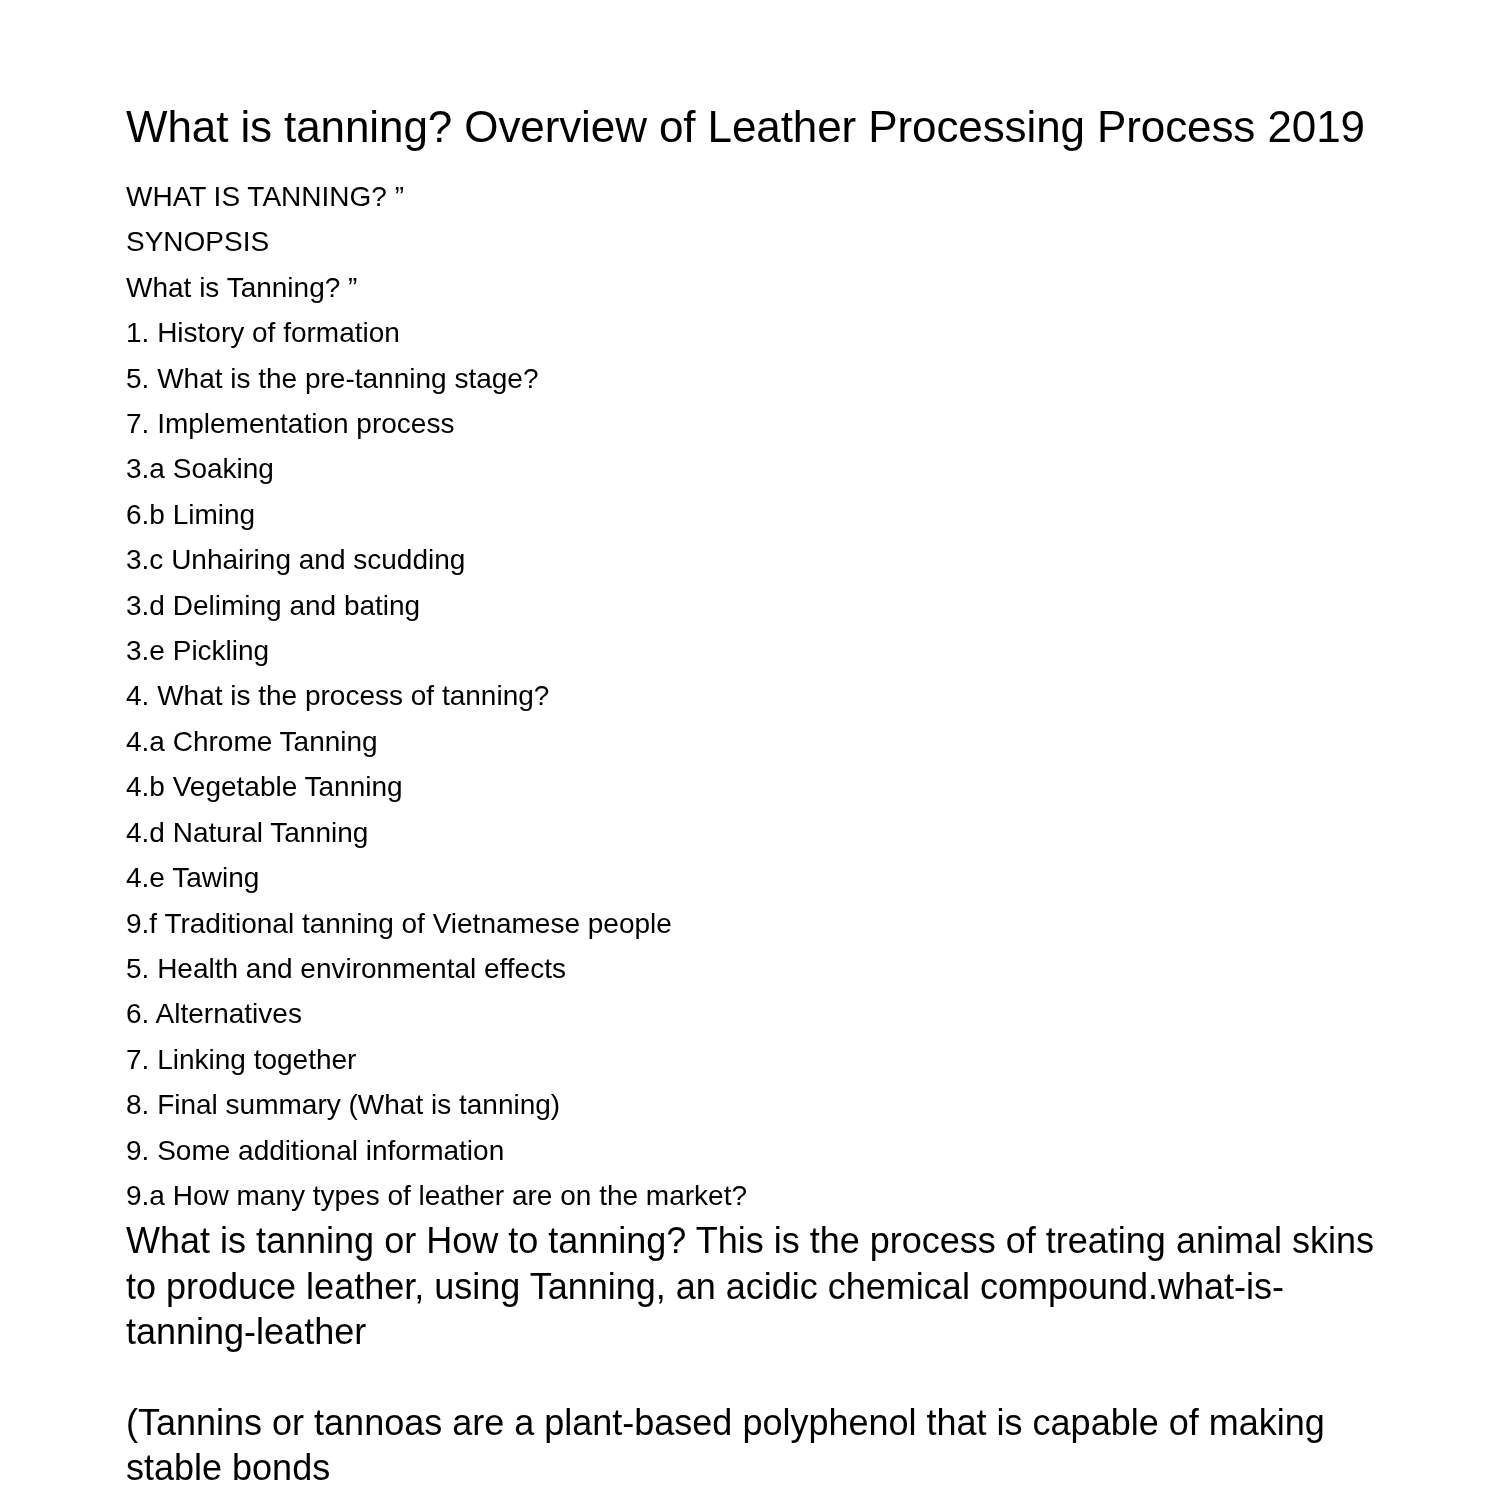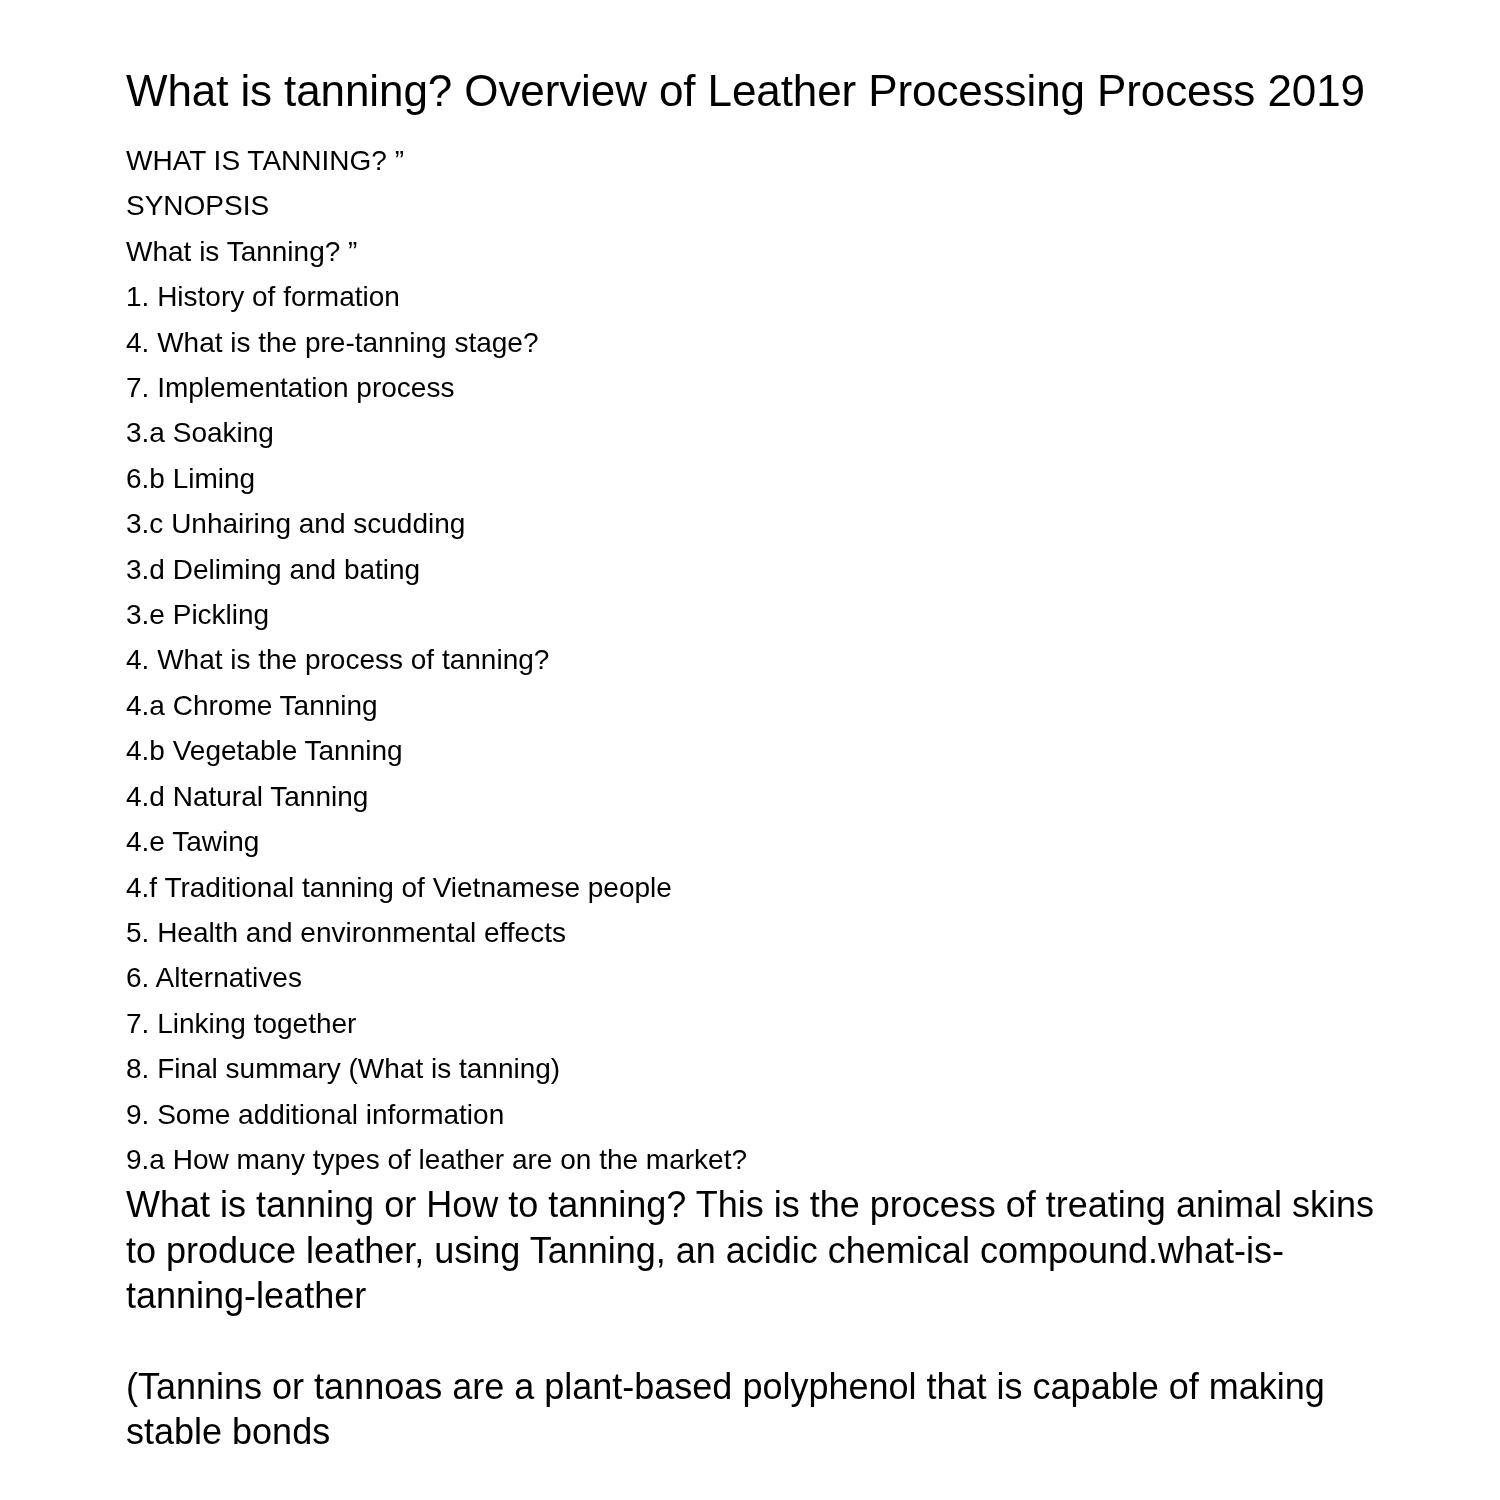--- a/index.html
+++ b/index.html
@@ -16,21 +16,21 @@
       color: #000000;
     }
     .page {
       position: absolute;
       left: 126px;
       top: 0;
       width: 1250px;
     }
     .title {
       margin: 0;
-      padding-top: 68px;
+      padding-top: 104px;
       font-size: 44px;
       font-weight: normal;
       line-height: 45px;
       letter-spacing: -0.1px;
     }
     .body {
       margin-top: 25px;
     }
     .line {
       font-size: 28px;
@@ -53,33 +53,33 @@
 <div class="page">
   <h1 class="title">What is tanning? Overview of Leather Processing Process 2019</h1>
 
   <div class="body">
     <span class="line">WHAT IS TANNING? ”</span>
     <span class="line">SYNOPSIS</span>
     <span class="line">What is Tanning? ”</span>
 
     <div>
       <span class="line">1. History of formation</span>
-      <span class="line">4. What is the pre-tanning stage?</span>
+      <span class="line">5. What is the pre-tanning stage?</span>
       <span class="line">7. Implementation process</span>
       <span class="line">3.a Soaking</span>
       <span class="line">6.b Liming</span>
       <span class="line">3.c Unhairing and scudding</span>
       <span class="line">3.d Deliming and bating</span>
       <span class="line">3.e Pickling</span>
       <span class="line">4. What is the process of tanning?</span>
       <span class="line">4.a Chrome Tanning</span>
       <span class="line">4.b Vegetable Tanning</span>
       <span class="line">4.d Natural Tanning</span>
       <span class="line">4.e Tawing</span>
-      <span class="line">4.f Traditional tanning of Vietnamese people</span>
+      <span class="line">9.f Traditional tanning of Vietnamese people</span>
       <span class="line">5. Health and environmental effects</span>
       <span class="line">6. Alternatives</span>
       <span class="line">7. Linking together</span>
       <span class="line">8. Final summary (What is tanning)</span>
       <span class="line">9. Some additional information</span>
       <span class="line">9.a How many types of leather are on the market?</span>
     </div>
 
     <p class="para">What is tanning or How to tanning? This is the process of treating animal skins to produce leather, using Tanning, an acidic chemical compound.what-is-tanning-leather</p>
     <div class="para-gap"></div>

